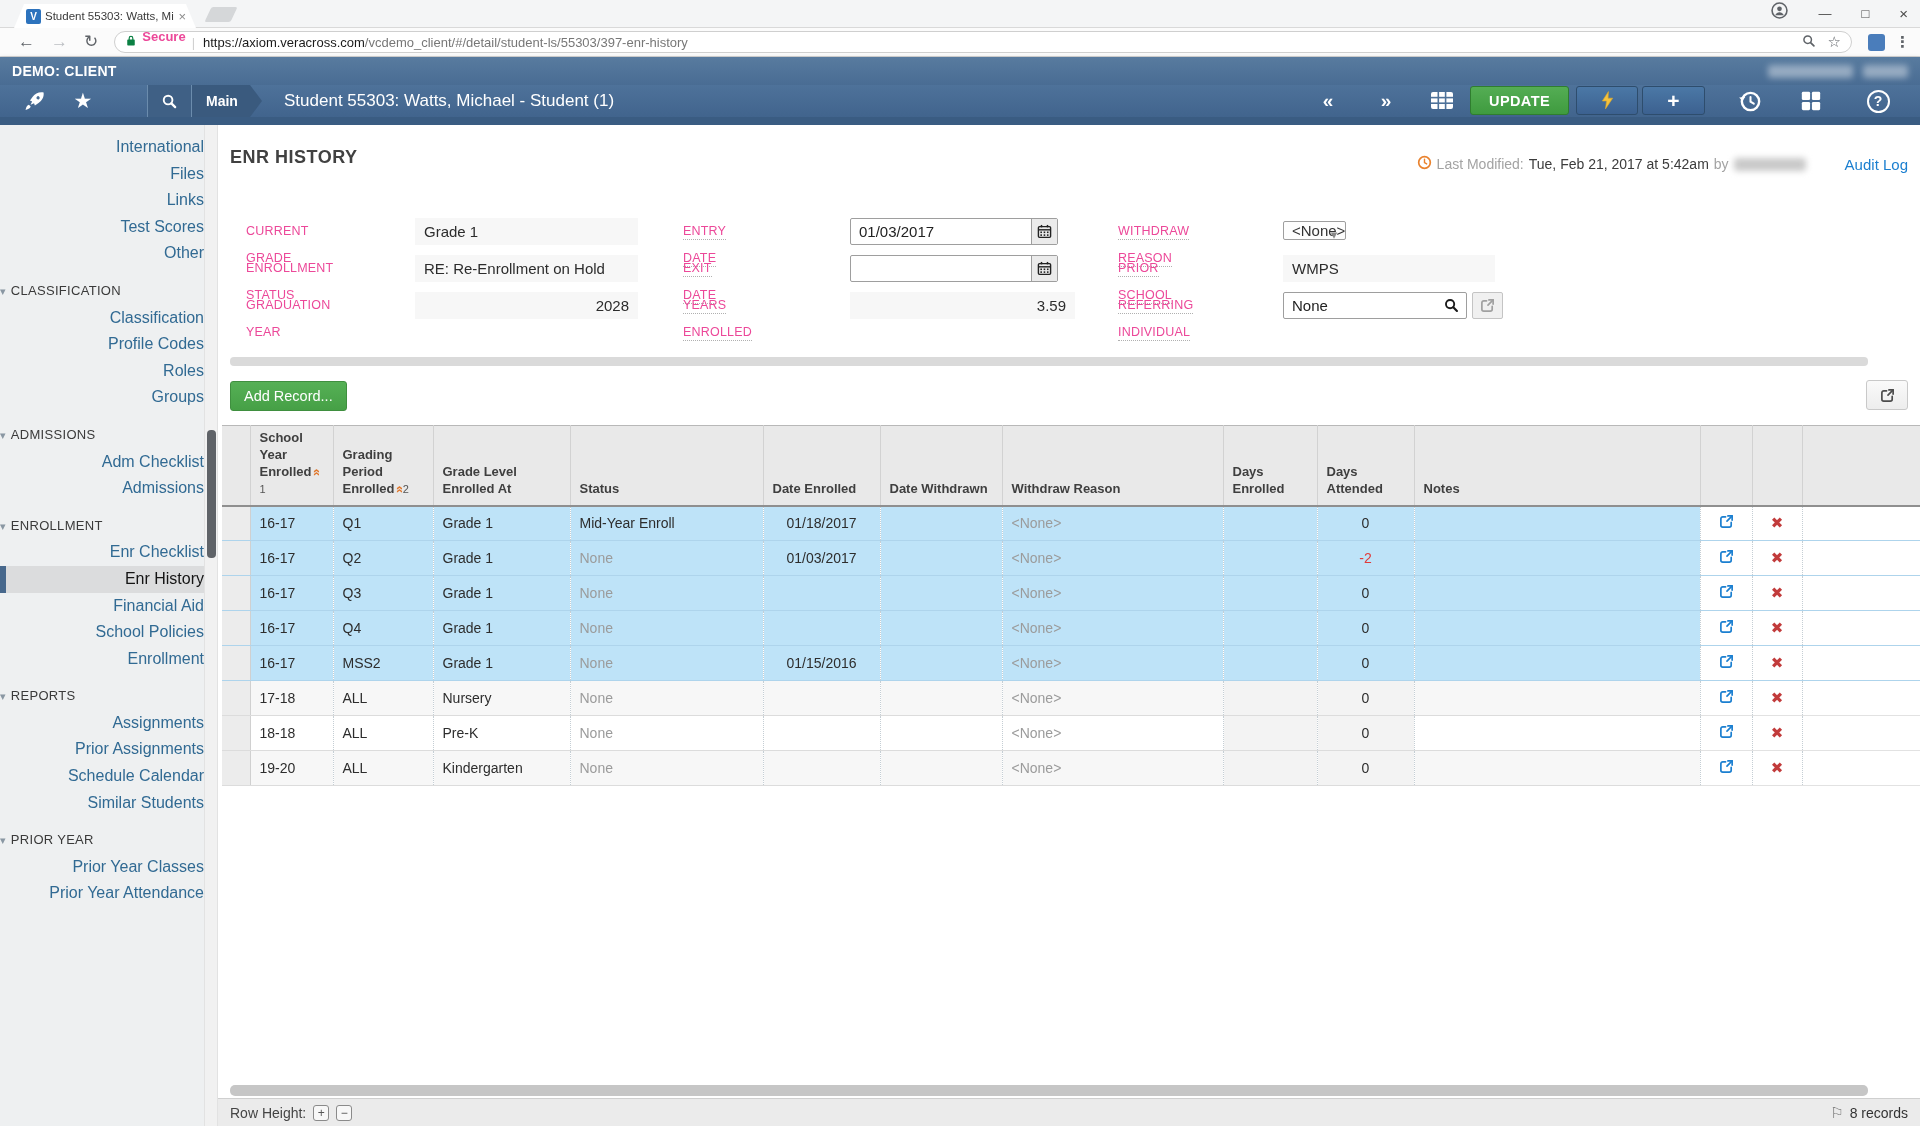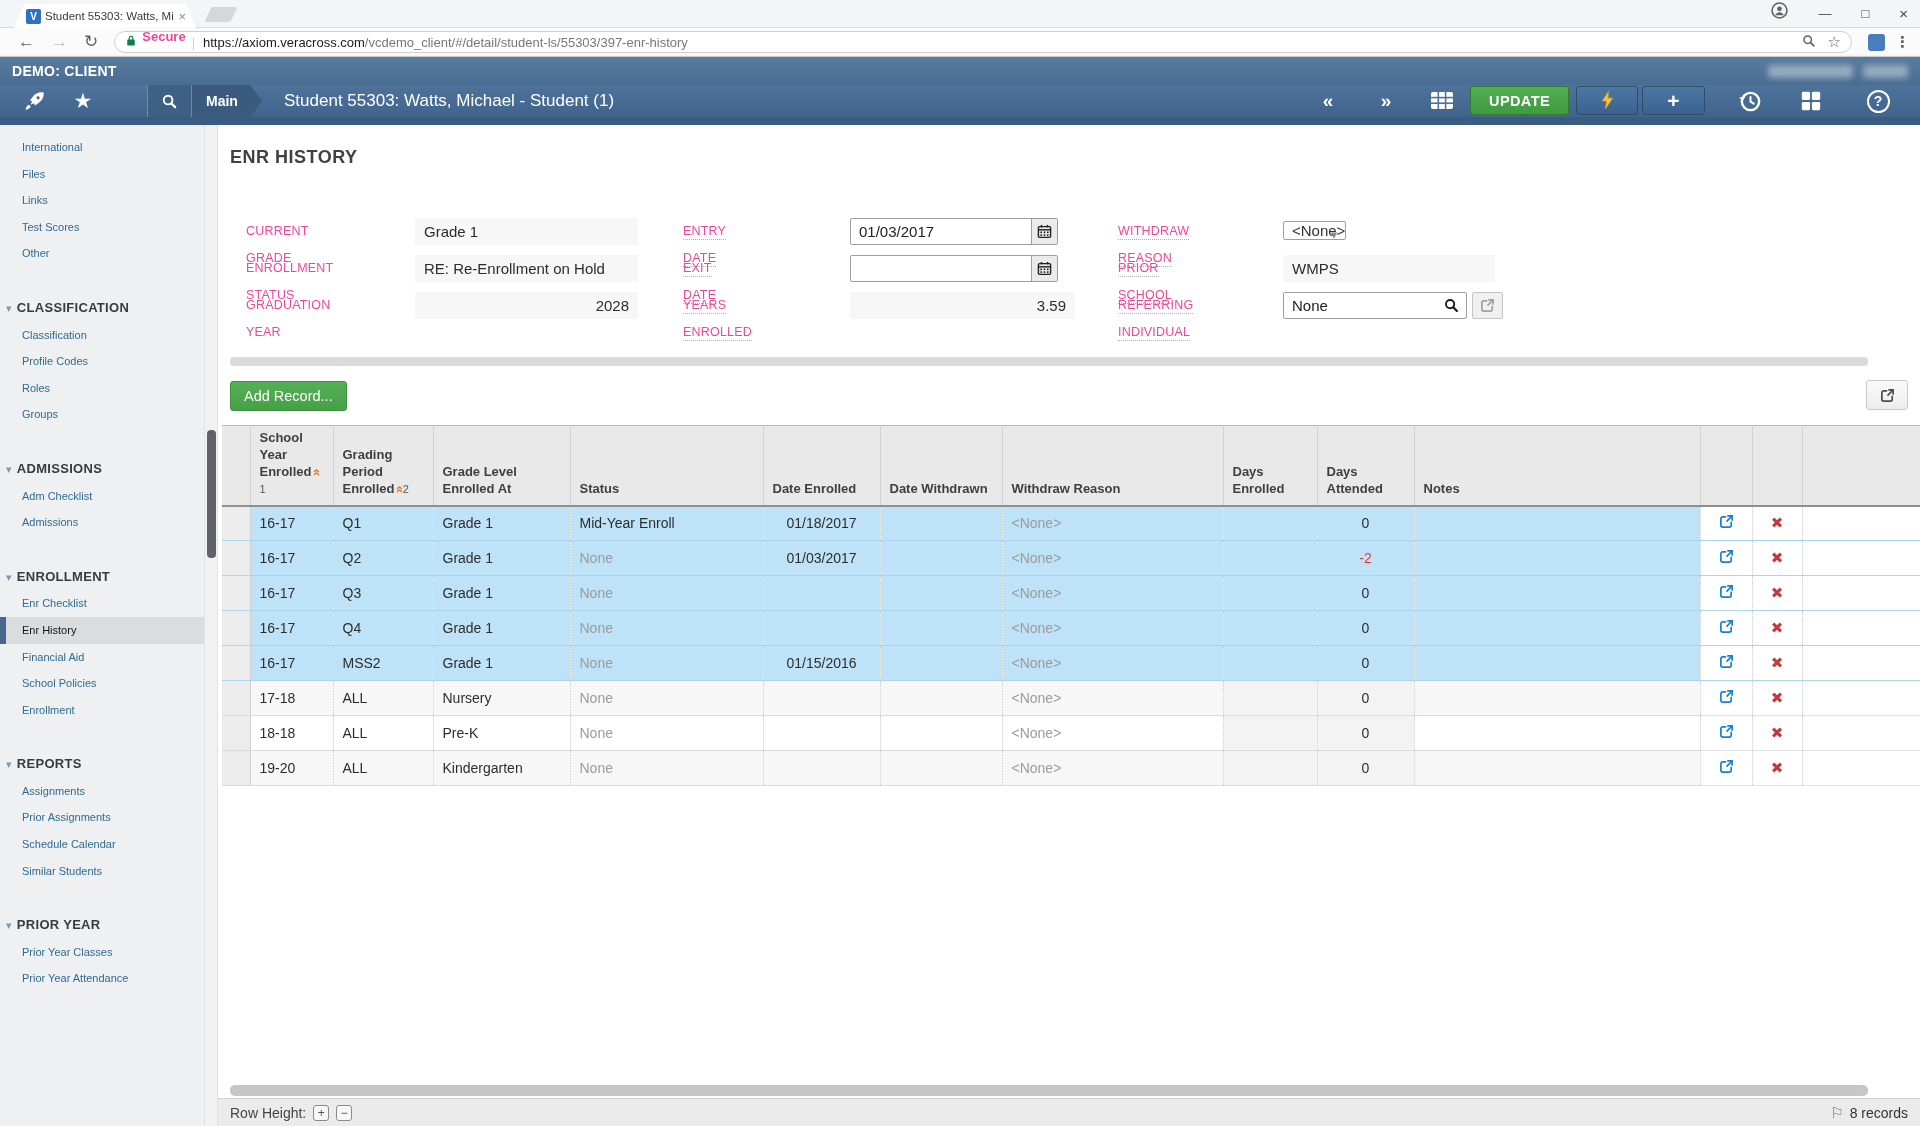--- a/index.html
+++ b/index.html
@@ -63,24 +63,24 @@
   .btn-bolt { left:1576px; width:62px; }
   .btn-plus { left:1642px; width:63px; color:#fff; font-size:21px; font-weight:bold; }
   .hist-ic { left:1728px; width:44px; } .apps-ic { left:1788px; width:46px; }
   .help-ic { left:1858px; width:40px; }
   .help-circle { width:23px; height:23px; border:2.5px solid #fff; border-radius:50%; color:#fff; font-size:14px;
     font-weight:bold; text-align:center; line-height:19px; }
 
   
   .workspace { position:absolute; top:125px; left:0; right:0; bottom:0; display:flex; }
   .sidebar { width:204px; background:#eef0f1; padding-top:9px; overflow:hidden; }
-  .sb-item { height:26.6px; line-height:26.6px; padding-left:22px; font-size:11px; color:#316a93; white-space:nowrap; }
+  .sb-item { height:26.6px; line-height:26.6px; padding-left:22px; font-size:16px; color:#316a93; white-space:nowrap;text-align:right; }
   .sb-item.selected { background:#dbdcdd; border-left:6px solid #47688c; padding-left:16px; color:#141414; }
-  .sb-section { height:26.6px; line-height:26.6px; padding-left:6px; margin-top:28px; font-size:13px;
-    font-weight:bold; color:#3a3a3a; letter-spacing:.3px; white-space:nowrap; }
+  .sb-section { height:26.6px; line-height:26.6px; padding-left:0; margin-top:11px; font-size:13px;
+    font-weight:normal; color:#3a3a3a; letter-spacing:.3px; white-space:nowrap; }
   .sb-section .tri { color:#8a97a3; font-size:11px; margin-right:5px; }
   .vscroll { width:14px; background:#f1f1f1; border-left:1px solid #e2e2e2; border-right:1px solid #e2e2e2; position:relative; }
   .vthumb { position:absolute; left:2px; top:305px; width:9px; height:128px; background:#5f6368; border-radius:4px; }
   .main { position:relative; flex:1; background:#fff; }
 
   
   .m-title { position:absolute; left:12px; top:22px; font-size:18px; font-weight:600; color:#414141; letter-spacing:.5px; }
   .lastmod { position:absolute; right:12px; top:30px; display:flex; align-items:center; font-size:14px; gap:5px; }
   .lm-label,.lm-by { color:#a3a3a3; }
   .lm-value { color:#3c3c3c; }
@@ -289,20 +289,31 @@
         <div class="sb-item">Prior Year Classes</div>
         <div class="sb-item">Prior Year Attendance</div>
       </div>
     </div>
   <div class="vscroll">
       <div class="vthumb"></div>
     </div>
 
   <div class="main">
     <div class="m-title">ENR HISTORY</div>
+    <div class="lastmod">
+      <span><svg viewBox="0 0 16 16" width="15" height="15">
+            <circle cx="8" cy="8" r="6.2" fill="none" stroke="#e9822e" stroke-width="1.8"></circle>
+            <path d="M8 4.6V8l2.3 1.5" stroke="#e9822e" stroke-width="1.5" fill="none" stroke-linecap="round"></path>
+          </svg></span>
+      <span class="lm-label">Last Modified:</span>
+      <span class="lm-value">Tue, Feb 21, 2017 at 5:42am</span>
+      <span class="lm-by">by</span>
+      <span class="lm-blur"></span>
+      <span class="audit">Audit Log</span>
+    </div>
 
     <div class="fld f0">
       <span class="fld-label"><span>CURRENT GRADE</span></span>
       <span class="fld-ctl c1 ro">Grade 1</span>
     </div>
     <div class="fld f1">
       <span class="fld-label"><span>ENROLLMENT STATUS</span></span>
       <span class="fld-ctl c1 ro">RE: Re-Enrollment on Hold</span>
     </div>
     <div class="fld f2">

